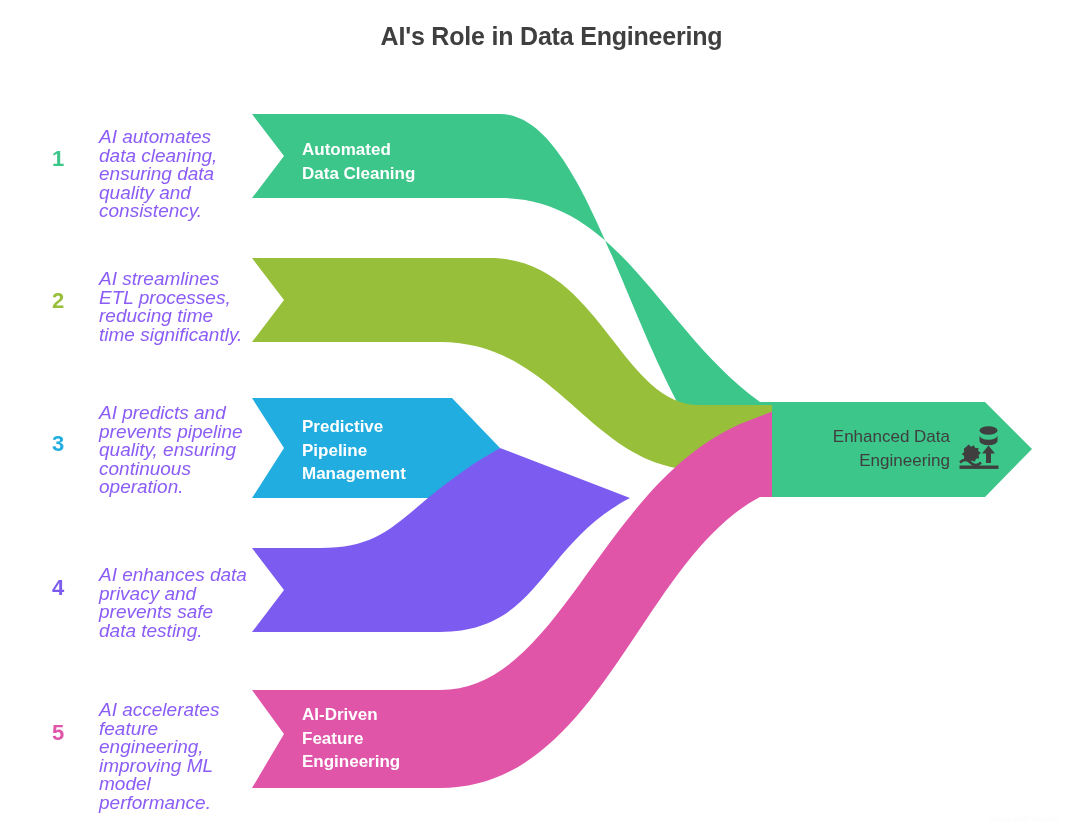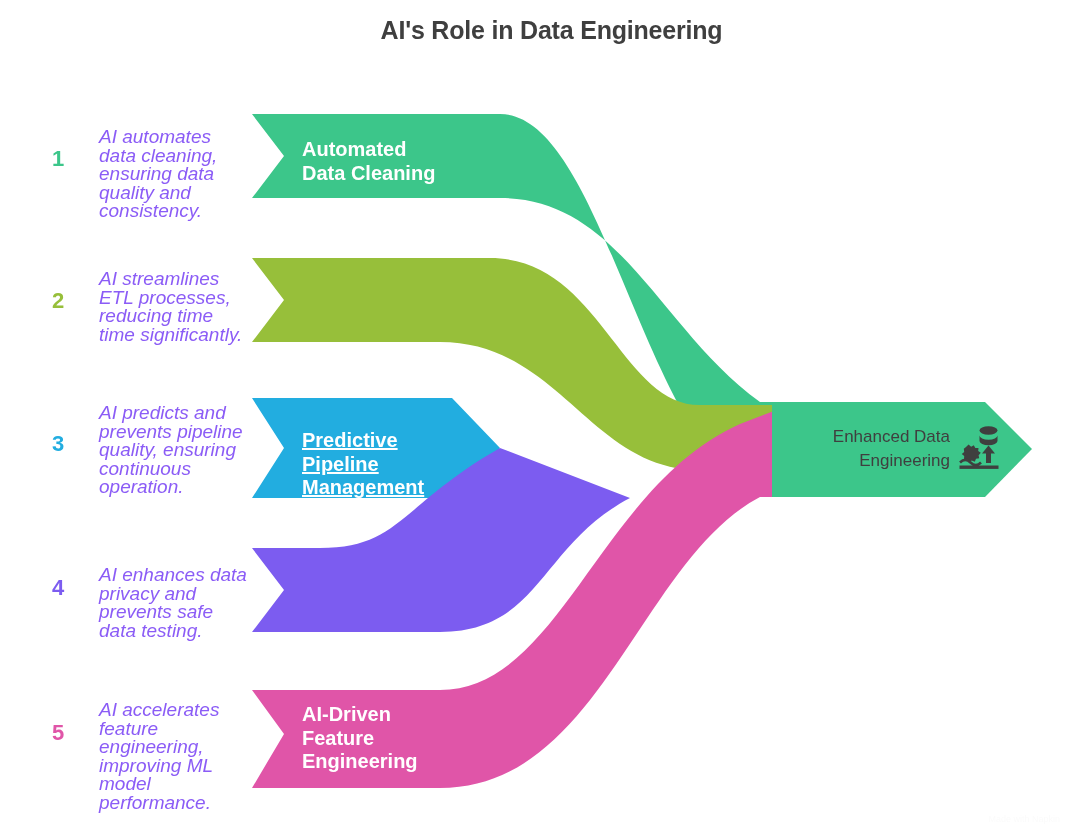--- a/index.html
+++ b/index.html
@@ -5,21 +5,21 @@
   * { margin:0; padding:0; box-sizing:border-box; }
   html, body {
     width:1068px; height:828px;
     background:#ffffff;
     font-family:"Liberation Sans", sans-serif;
     overflow:hidden;
   }
   #stage { position:relative; width:1068px; height:828px; }
 
   #page-title {
-    position:absolute; top:16px; left:0; width:1068px;
+    position:absolute; top:22px; left:0; width:1068px;
     text-align:center;
     font-size:25px; font-weight:bold; color:#3f3f3f;
     letter-spacing:-0.2px;
     padding-left:35px;
   }
 
   
   .legend-item { position:absolute; left:52px; width:200px; }
   .legend-num {
     position:absolute; left:0; width:30px;
@@ -29,21 +29,21 @@
     position:absolute; left:47px; width:150px;
     font-size:19px; line-height:18.5px; color:#8b5cf6;font-style:italic;
   }
 
   
   #flow { position:absolute; top:0; left:0; width:1068px; height:828px; }
 
   
   .band-label {
     position:absolute;
-    font-size:20px; font-weight:bold; line-height:23.5px;
+    font-size:17px; font-weight:bold; line-height:23.5px;
     color:#ffffff; white-space:pre-line;
   }
   #hub-label {
     position:absolute; left:760px; top:425px; width:190px;
     text-align:right;
     font-size:17px; font-weight:normal; line-height:23.5px;
     color:#3f3f3f; white-space:pre-line;
   }
   #hub-icon { position:absolute; left:958px; top:424px; width:42px; height:46px; }
 
@@ -103,21 +103,21 @@
                C 600,486 560,690 440,690 Z"></path>
 
       <path fill="#3cc68a" d="M 772,402 L 985,402 L 1032,449 L 985,497 L 772,497 Z"></path>
     </g>
   </svg>
 
   <div class="band-label" style="left:302px; top:138px;">Automated
 Data Cleaning</div>
 
 
-  <div class="band-label" style="left:302px; top:429px;text-decoration:underline;">Predictive
+  <div class="band-label" style="left:302px; top:415px;">Predictive
 Pipeline
 Management</div>
 
 
   <div class="band-label" style="left:302px; top:703px;">AI-Driven
 Feature
 Engineering</div>
 
   <div id="hub-label">Enhanced Data
 Engineering</div>

